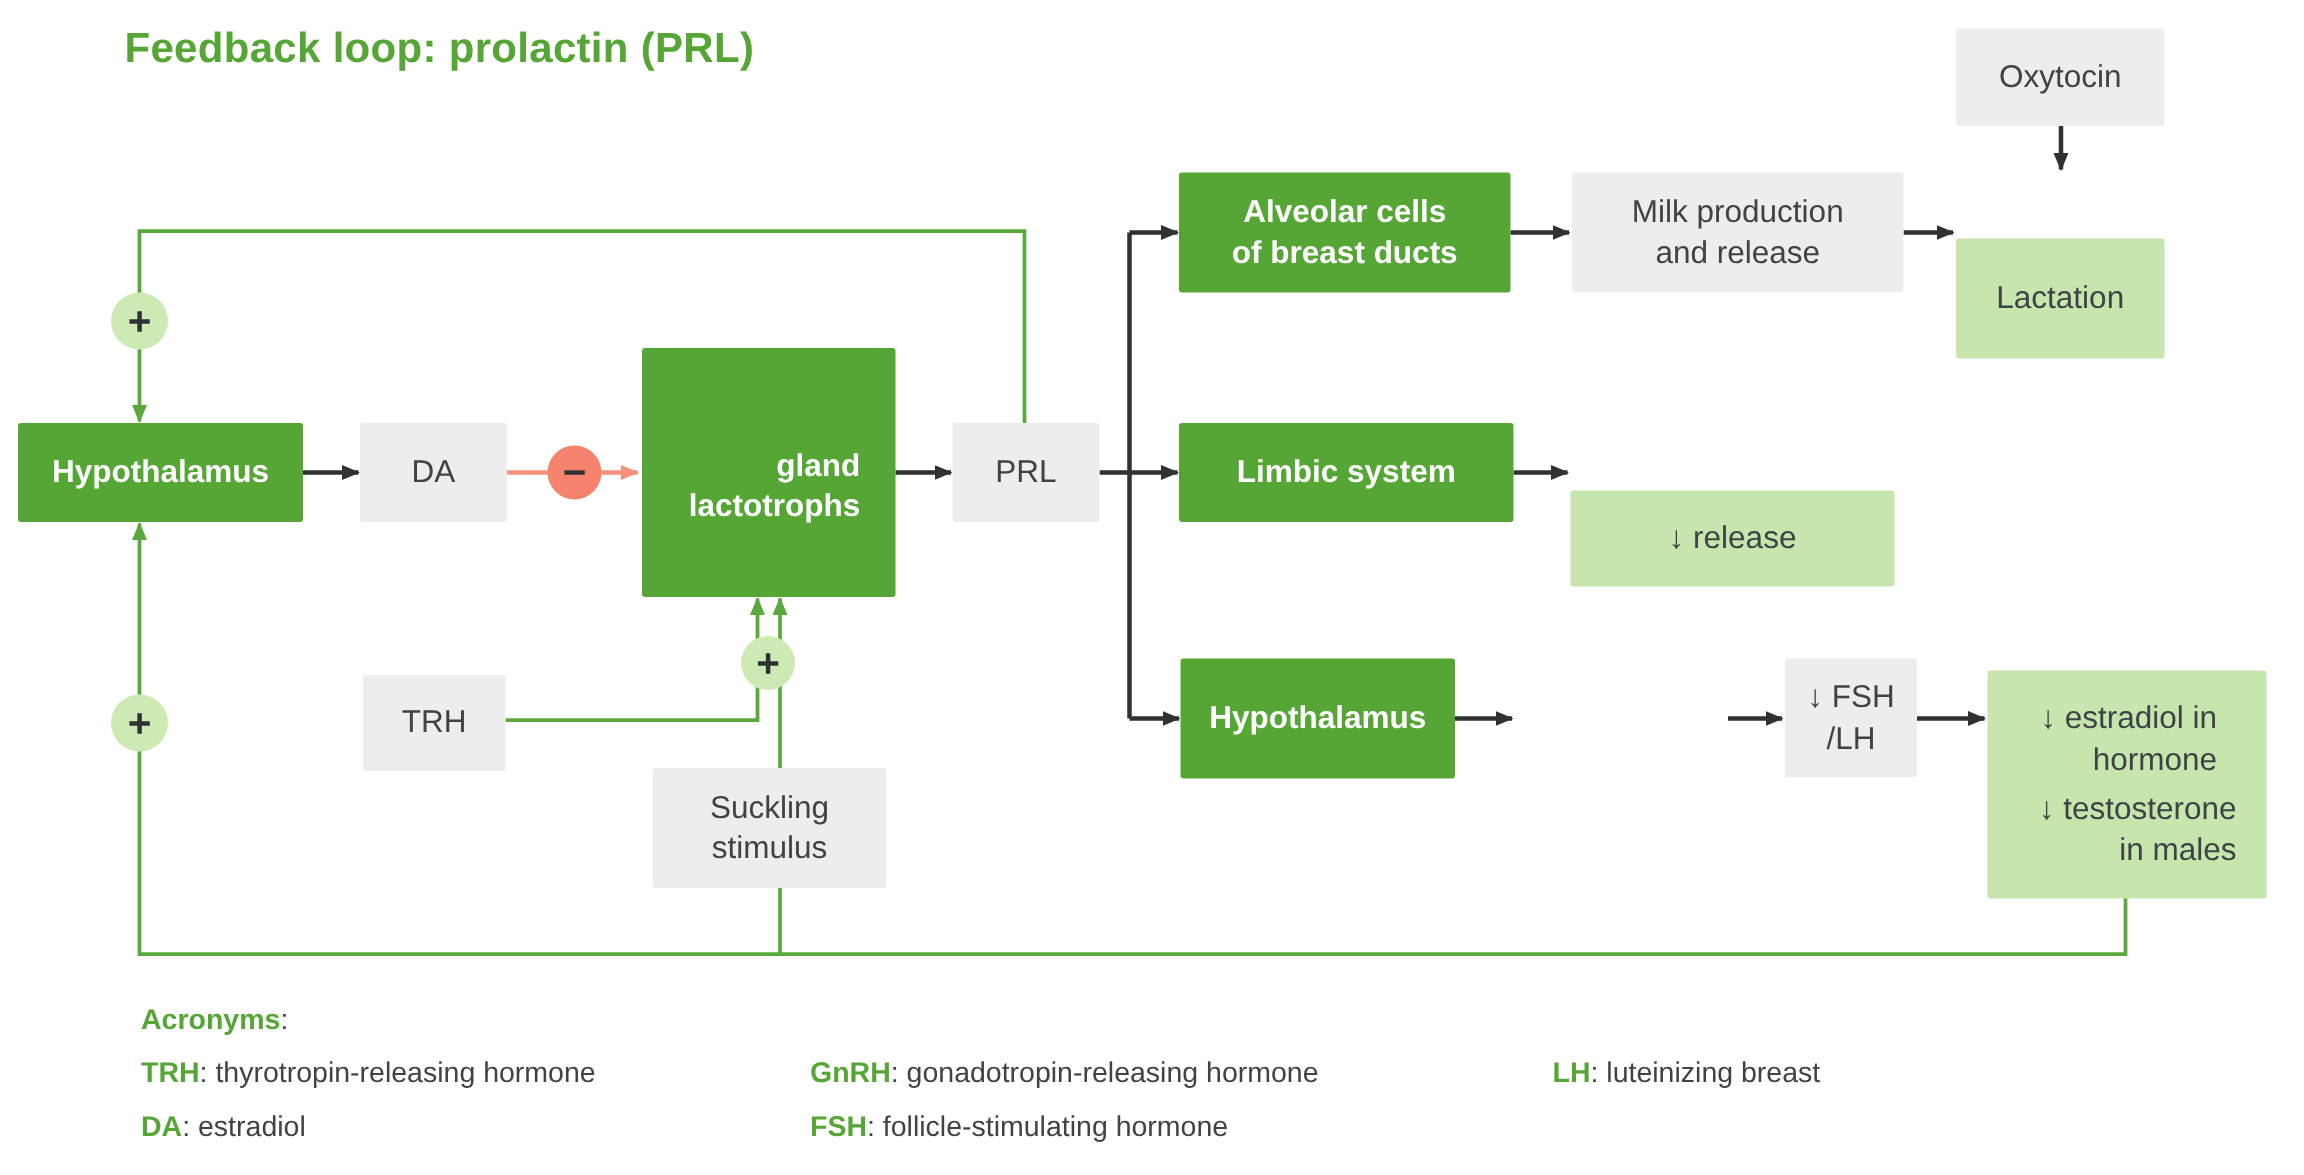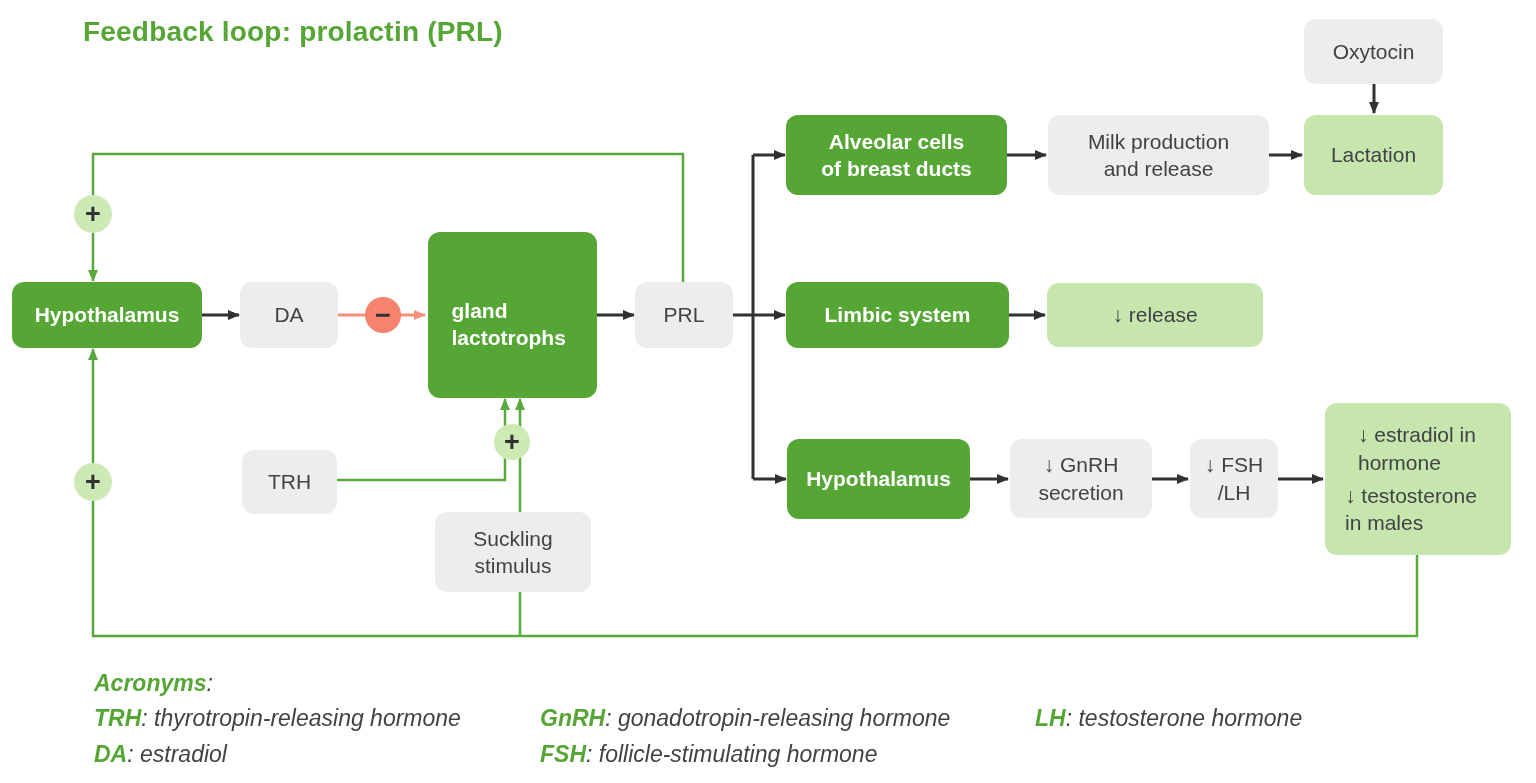--- a/index.html
+++ b/index.html
@@ -6,31 +6,31 @@
   body{width:1536px;height:783px;position:relative;overflow:hidden;
        font-family:"Liberation Sans","DejaVu Sans",sans-serif;}
   .canvas{position:absolute;left:0;top:0;width:1536px;height:783px;background:#fff;}
   svg.lines{position:absolute;left:0;top:0;pointer-events:none;}
   .ln-black{stroke:var(--arrow-black,#2f3133);stroke-width:3;fill:none;}
   .ln-green{stroke:var(--line-green,#5aa93c);stroke-width:2.5;fill:none;}
   .ln-salmon{stroke:var(--salmon-line,#f5907c);stroke-width:3;fill:none;}
   .title{position:absolute;left:83px;top:16px;font-size:28px;font-weight:bold;
          color:var(--green,#56a636);letter-spacing:.2px;}
   .box{position:absolute;display:flex;flex-direction:column;align-items:center;
-       justify-content:center;text-align:left;font-size:21px;line-height:1.3;
-       border-radius:12px;box-sizing:border-box;padding:4px;}
+       justify-content:center;text-align:right;font-size:21px;line-height:1.3;
+       border-radius:2px;box-sizing:border-box;padding:4px;}
   .box.green{background:var(--green,#56a636);color:#ffffff;font-weight:bold;}
   .box.gray{background:var(--gray,#ededed);color:var(--text-dark,#3f4346);}
-  .box.lightgreen{background:var(--light-green,#c6e6ad);color:var(--text-dark,#3f4346);}
+  .box.lightgreen{background:var(--light-green,#c6e6ad);color:var(--text-dark,#3f4346);margin-top:44px;}
   .para{margin:0 auto;}
   .sign-circle{position:absolute;border-radius:50%;display:flex;align-items:center;
        justify-content:center;font-weight:bold;color:#2f3133;}
   .sign-circle.pale{background:var(--pale-green-circle,#cdeab5);width:38px;height:38px;font-size:27px;}
   .sign-circle.salmon{background:var(--salmon,#f5836e);width:36px;height:36px;font-size:27px;}
-  .legend-line{position:absolute;font-size:23px;white-space:nowrap;font-style:italic;}
+  .legend-line{position:absolute;font-size:19px;white-space:nowrap;}
   .legend-line .g{color:var(--green,#56a636);font-weight:bold;}
   .legend-line .d{color:var(--text-dark,#3f4346);}
 </style>
 </head>
 <body>
 
 <div class="canvas">
 
   <svg class="lines" width="1536" height="783" viewBox="0 0 1536 783">
     <defs>
@@ -117,24 +117,20 @@
   </div>
 
   <div class="box lightgreen" style="left:1047px;top:283px;width:216px;height:64px">
     <span>↓ release</span>
   </div>
 
   <div class="box green" style="left:787px;top:439px;width:183px;height:80px">
     <span>Hypothalamus</span>
   </div>
 
-  <div class="box gray" style="left:1010px;top:439px;width:142px;height:79px">
-    <span>↓ GnRH</span>
-    <span>secretion</span>
-  </div>
 
   <div class="box gray" style="left:1190px;top:439px;width:88px;height:79px">
     <span>↓ FSH</span>
     <span>/LH</span>
   </div>
 
   <div class="box lightgreen" style="left:1325px;top:403px;width:186px;height:152px">
     <div class="para" style="width:120px">↓ estradiol in hormone</div>
     <div class="para" style="width:146px;margin-top:6px">↓ testosterone in males</div>
   </div>
@@ -153,16 +149,16 @@
   <div class="legend-line" style="left:94px;top:741px">
     <span class="g">DA</span><span class="d">: estradiol</span>
   </div>
   <div class="legend-line" style="left:540px;top:705px">
     <span class="g">GnRH</span><span class="d">: gonadotropin-releasing hormone</span>
   </div>
   <div class="legend-line" style="left:540px;top:741px">
     <span class="g">FSH</span><span class="d">: follicle-stimulating hormone</span>
   </div>
   <div class="legend-line" style="left:1035px;top:705px">
-    <span class="g">LH</span><span class="d">: testosterone hormone</span>
+    <span class="g">LH</span><span class="d">: luteinizing breast</span>
   </div>
 
 </div>
 
 </body></html>

